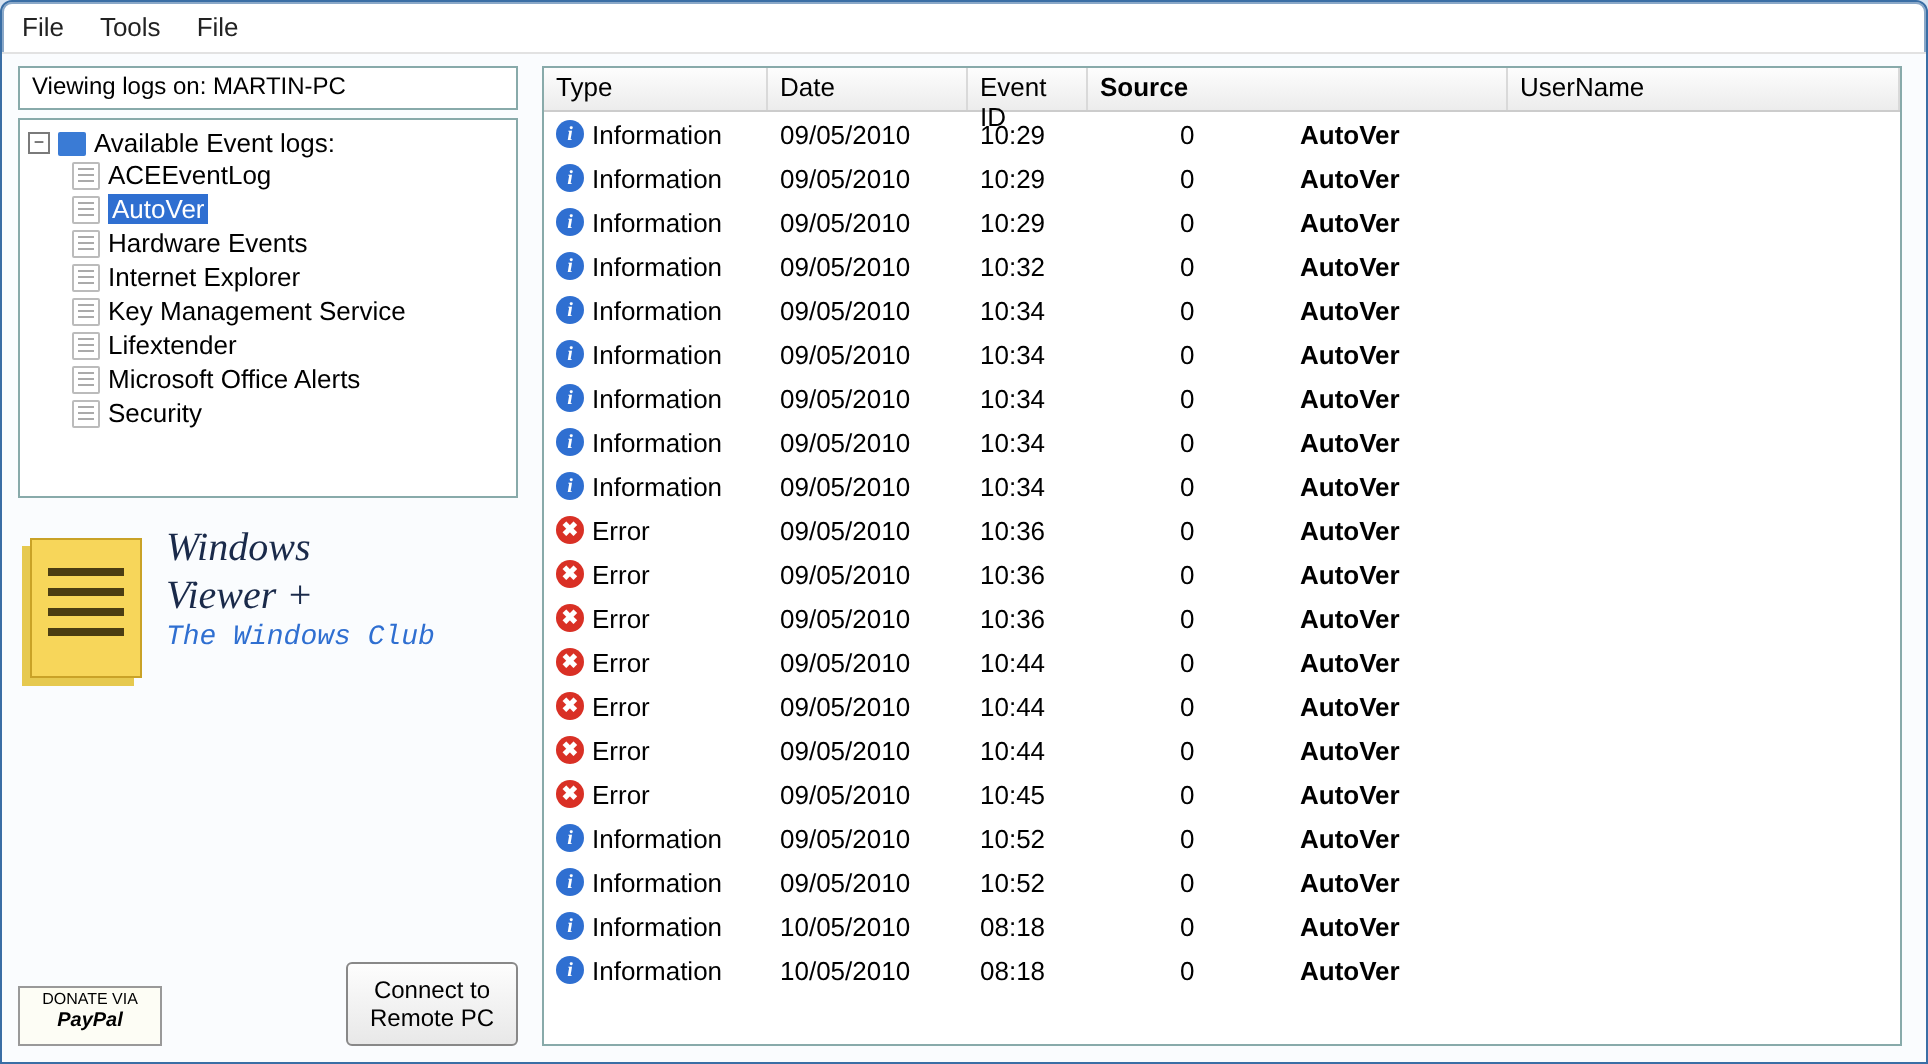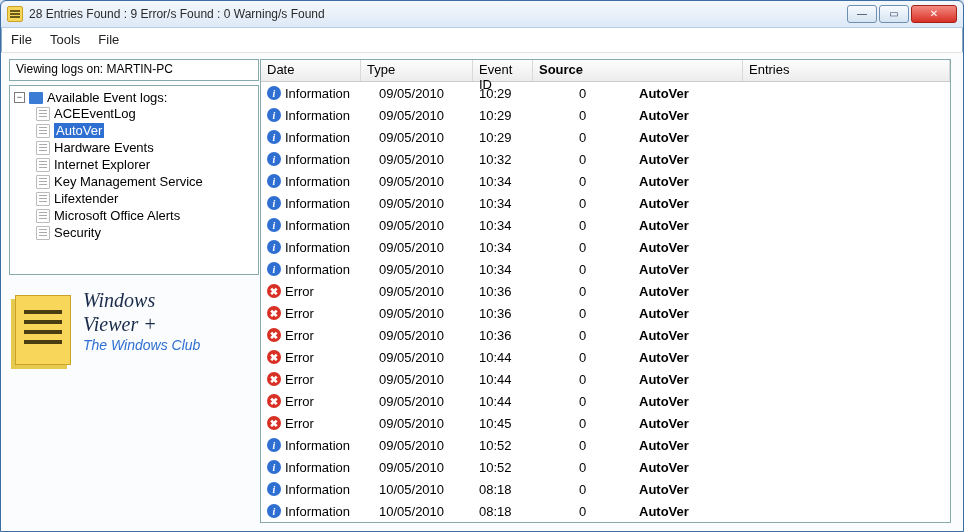--- a/index.html
+++ b/index.html
@@ -7,39 +7,39 @@
 .window { width: 964px; height: 532px; background: #fff; border: 1px solid #3a6ea5; border-radius: 6px 6px 0 0; box-shadow: 0 0 0 1px #8aa8c8 inset; display: flex; flex-direction: column; }
 .titlebar { height: 28px; background: linear-gradient(#f4f8fc,#dde9f7); display: flex; align-items: center; padding: 0 6px; border-radius: 6px 6px 0 0; border-bottom: 1px solid #b8cde2; }
 .titlebar .app-icon { width: 16px; height: 16px; background: #f7d65a; border: 1px solid #c9a227; margin-right: 6px; border-radius: 2px; position: relative; }
 .titlebar .app-icon::before { content:""; position:absolute; left:2px; right:2px; top:3px; height:2px; background:#6b5a1b; box-shadow: 0 3px 0 #6b5a1b, 0 6px 0 #6b5a1b; }
 .titlebar .title { font-size: 12px; color: #2b2b2b; flex: 1; }
 .window-controls { display: flex; gap: 2px; }
 .wc-btn { width: 30px; height: 18px; border: 1px solid #6f8fb2; border-radius: 3px; background: linear-gradient(#f8fbfe,#d6e4f2); font-size: 10px; display:flex; align-items:center; justify-content:center; color:#2b3d55; cursor:pointer; }
 .wc-btn.close { background: linear-gradient(#f28b82,#d93025); border-color:#a32217; color:#fff; width:46px; }
 .menubar { height: 26px; display: flex; align-items: center; padding: 0 10px; gap: 18px; font-size: 13px; color:#222; border-bottom: 1px solid #e2e2e2; }
 .menubar span { cursor: default; }
-.content { flex:1; display:flex; padding: 6px 12px 8px 8px; gap: 1px; background:#fafcfe; }
+.content { flex:1; display:flex; padding: 6px 12px 8px 8px; gap: 12px; background:#fafcfe; }
 .left-col { width: 250px; display:flex; flex-direction:column; }
 .viewing-box { border:1px solid #8aa; height:22px; padding:2px 6px; font-size:12px; background:#fff; margin-bottom:4px; }
 .tree-wrap { border:1px solid #8aa; background:#fff; flex:0 0 190px; overflow-y:scroll; position:relative; }
 .tree { font-size:13px; padding:4px 2px; }
 .tree-root { display:flex; align-items:center; gap:4px; padding-left:2px; }
 .tree-toggle { width:11px; height:11px; border:1px solid #7a7a7a; font-size:9px; line-height:9px; text-align:center; color:#333; background:#fff; cursor:pointer; }
 .pc-icon { width:14px; height:12px; background:#3a7bd5; border-radius:1px; display:inline-block; }
 .tree-children { padding-left:22px; }
 .tree-item { display:flex; align-items:center; gap:4px; padding:1px 2px; cursor:default; white-space:nowrap; }
 .tree-item .log-icon { width:14px; height:14px; background:#fff; border:1px solid #bbb; border-radius:1px; position:relative; }
 .tree-item .log-icon::before { content:""; position:absolute; left:2px; right:2px; top:2px; height:1px; background:#aaa; box-shadow:0 3px 0 #aaa, 0 6px 0 #aaa; }
 .tree-item.selected .label { background:#2f6fd1; color:#fff; padding:0 2px; }
 .left-lower { flex:1; display:flex; flex-direction:column; justify-content:space-between; }
 .branding { padding:14px 6px 0 6px; display:flex; gap:12px; align-items:flex-start; }
 .brand-icon { width:56px; height:70px; background:#f7d65a; border:1px solid #c9a227; box-shadow:-4px 4px 0 #e6c94f; position:relative; margin-top:6px; }
 .brand-icon::before { content:""; position:absolute; left:8px; right:8px; top:14px; height:4px; background:#4b3d12; box-shadow:0 10px 0 #4b3d12, 0 20px 0 #4b3d12, 0 30px 0 #4b3d12; }
 .brand-text .t1 { font-family: Georgia, serif; font-size:20px; color:#1a2a4a; line-height:1.1; font-style:italic; margin-bottom:2px; }
-.brand-text .t2 { font-family: Liberation Sans, sans-serif; font-size:14px; color:#2f6fd1; font-style:italic; }
+.brand-text .t2 { font-family: Liberation Mono, monospace; font-size:14px; color:#2f6fd1; font-style:italic; }
 .bottom-buttons { display:flex; justify-content:space-between; align-items:flex-end; padding:6px 0 0 0; }
 .paypal-btn { width:72px; height:30px; border:1px solid #999; background:#fdfdf5; font-size:8px; text-align:center; padding:2px; cursor:pointer; line-height:1.1; }
 .paypal-btn .pp { font-weight:bold; font-size:10px; font-style:italic; }
 .connect-btn { width:86px; height:42px; border:1px solid #888; background:linear-gradient(#fdfdfd,#e8e8e8); font-size:12px; text-align:center; cursor:pointer; border-radius:3px; }
 .right-col { flex:1; border:1px solid #8aa; background:#fff; display:flex; flex-direction:column; overflow:hidden; position:relative; }
 .grid-header { display:flex; background:linear-gradient(#fdfdfd,#ececec); border-bottom:1px solid #ccc; font-size:13px; height:22px; }
 .gh-cell { border-right:1px solid #d9d9d9; padding:2px 6px; }
 .grid-body { flex:1; overflow-y:scroll; font-size:13px; }
 .row { display:flex; height:22px; align-items:center; }
 .cell { padding:0 6px; overflow:hidden; white-space:nowrap; }
@@ -51,29 +51,20 @@
 .col-time { width:100px; }
 .col-event { width:60px; }
 .col-source { width:210px;font-weight:bold; }
 .col-user { flex:1; }
 </style>
 </head>
 <body>
 
 <div class="window">
 
-  <div class="titlebar">
-    <span class="app-icon"></span>
-    <span class="title">28 Entries Found : 9 Error/s Found : 0 Warning/s Found</span>
-    <div class="window-controls">
-      <div class="wc-btn">—</div>
-      <div class="wc-btn">▭</div>
-      <div class="wc-btn close">✕</div>
-    </div>
-  </div>
 
   <div class="menubar">
     <span>File</span>
     <span>Tools</span>
     <span>File</span>
   </div>
 
   <div class="content">
 
     <div class="left-col">
@@ -125,30 +116,37 @@
 
       <div class="left-lower">
         <div class="branding">
           <div class="brand-icon"></div>
           <div class="brand-text">
             <div class="t1">Windows</div>
             <div class="t1">Viewer +</div>
             <div class="t2">The Windows Club</div>
           </div>
         </div>
+        <div class="bottom-buttons">
+          <div class="paypal-btn">
+            <div>DONATE VIA</div>
+            <div class="pp">PayPal</div>
+          </div>
+          <button class="connect-btn">Connect to Remote PC</button>
+        </div>
       </div>
     </div>
 
     <div class="right-col">
       <div class="grid-header">
+        <div class="gh-cell col-type">Type</div>
         <div class="gh-cell col-date">Date</div>
-        <div class="gh-cell col-type">Type</div>
         <div class="gh-cell col-event">Event ID</div>
         <div class="gh-cell col-source">Source</div>
-        <div class="gh-cell col-user">Entries</div>
+        <div class="gh-cell col-user">UserName</div>
       </div>
       <div class="grid-body" id="grid-body">
           <div class="row">
             <div class="cell col-type type-cell">
               <span class="ico-info">i</span>
               <span>Information</span>
             </div>
             <div class="cell col-date">09/05/2010</div>
             <div class="cell col-time">10:29</div>
             <div class="cell col-event">0</div>

